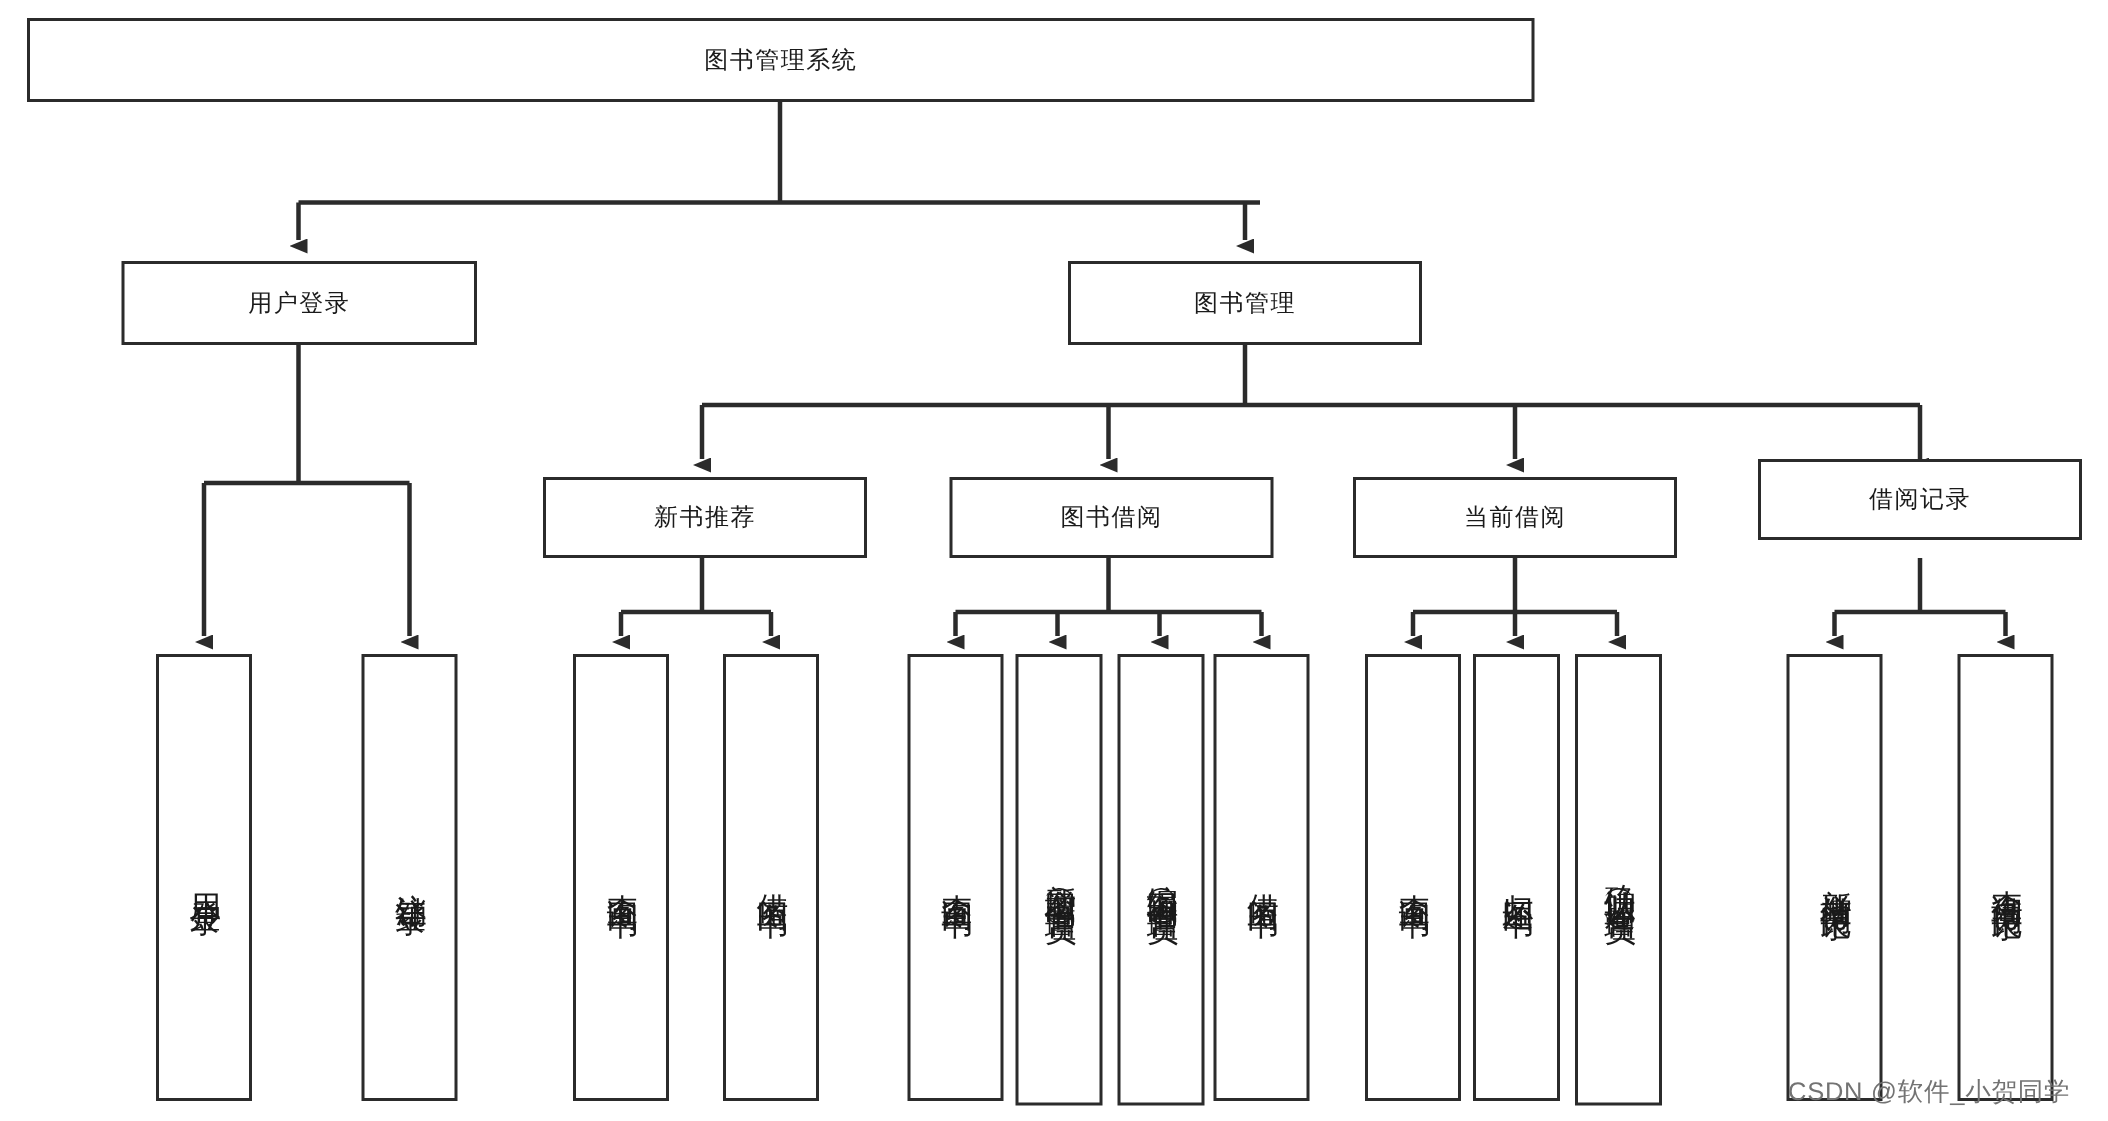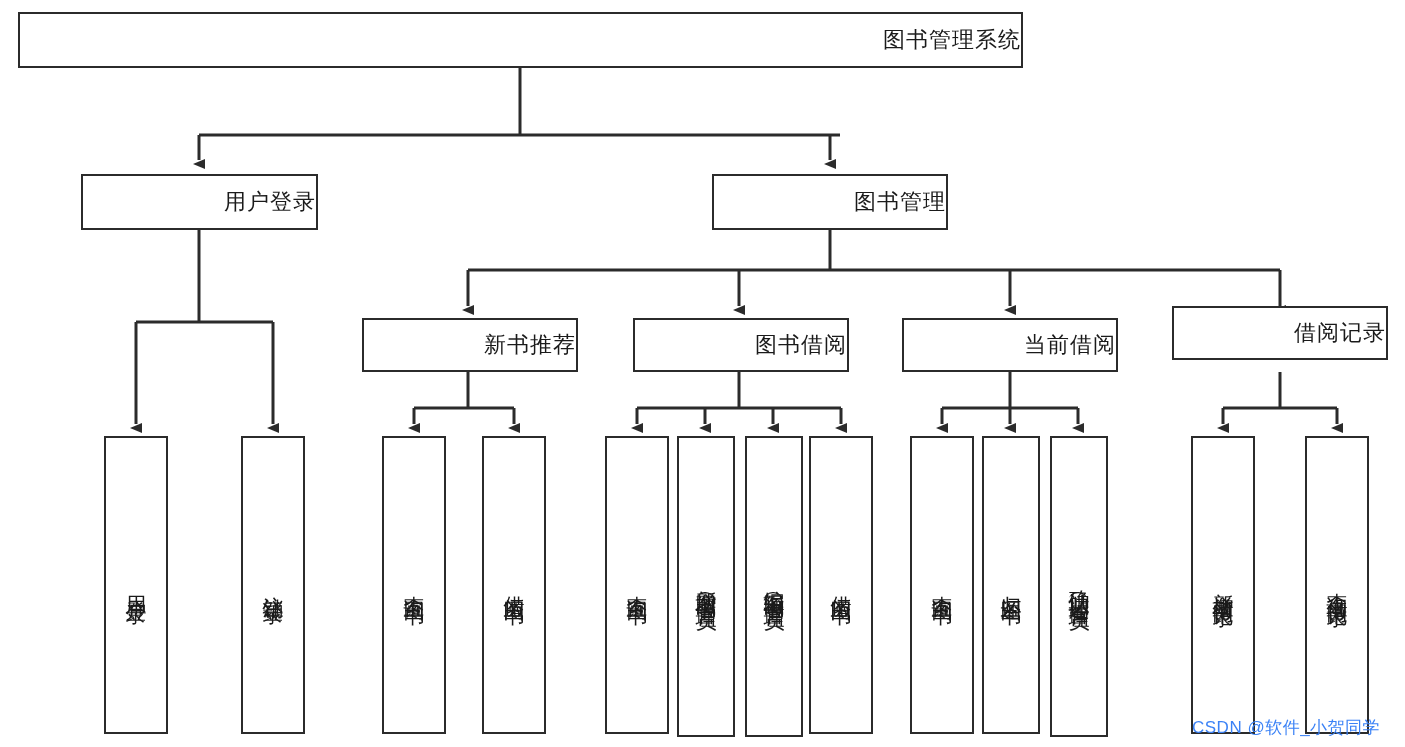--- a/index.html
+++ b/index.html
@@ -27,42 +27,41 @@
     position: absolute;
     box-sizing: border-box;
     background: #ffffff;
     border: 2.5px solid #2b2b2b;
     display: flex;
     align-items: center;
     justify-content: center;
     color: #1a1a1a;
   }
   .node.h {
-    font-size: 22px;
+    font-size: 16px;
     letter-spacing: 1px;
-    justify-content: flex-end;
   }
   .node.v {
     writing-mode: vertical-rl;
     text-orientation: upright;
     font-size: 21px;
     line-height: 1.05;
     letter-spacing: 3px;
     padding: 6px 0;
     text-align: center;
   }
   .node.v > span {
     writing-mode: vertical-rl;
     text-orientation: upright;
     display: block;
   }
   .watermark {
     position: absolute;
     font-size: 17px;
-    color: #3b82f6;
+    color: #737373;
     white-space: nowrap;
     letter-spacing: 0.5px;
   }
 </style>
 </head>
 <body>
 
 <div id="canvas">
 
   <svg class="wires" viewBox="0 0 1405 747" xmlns="http://www.w3.org/2000/svg">

